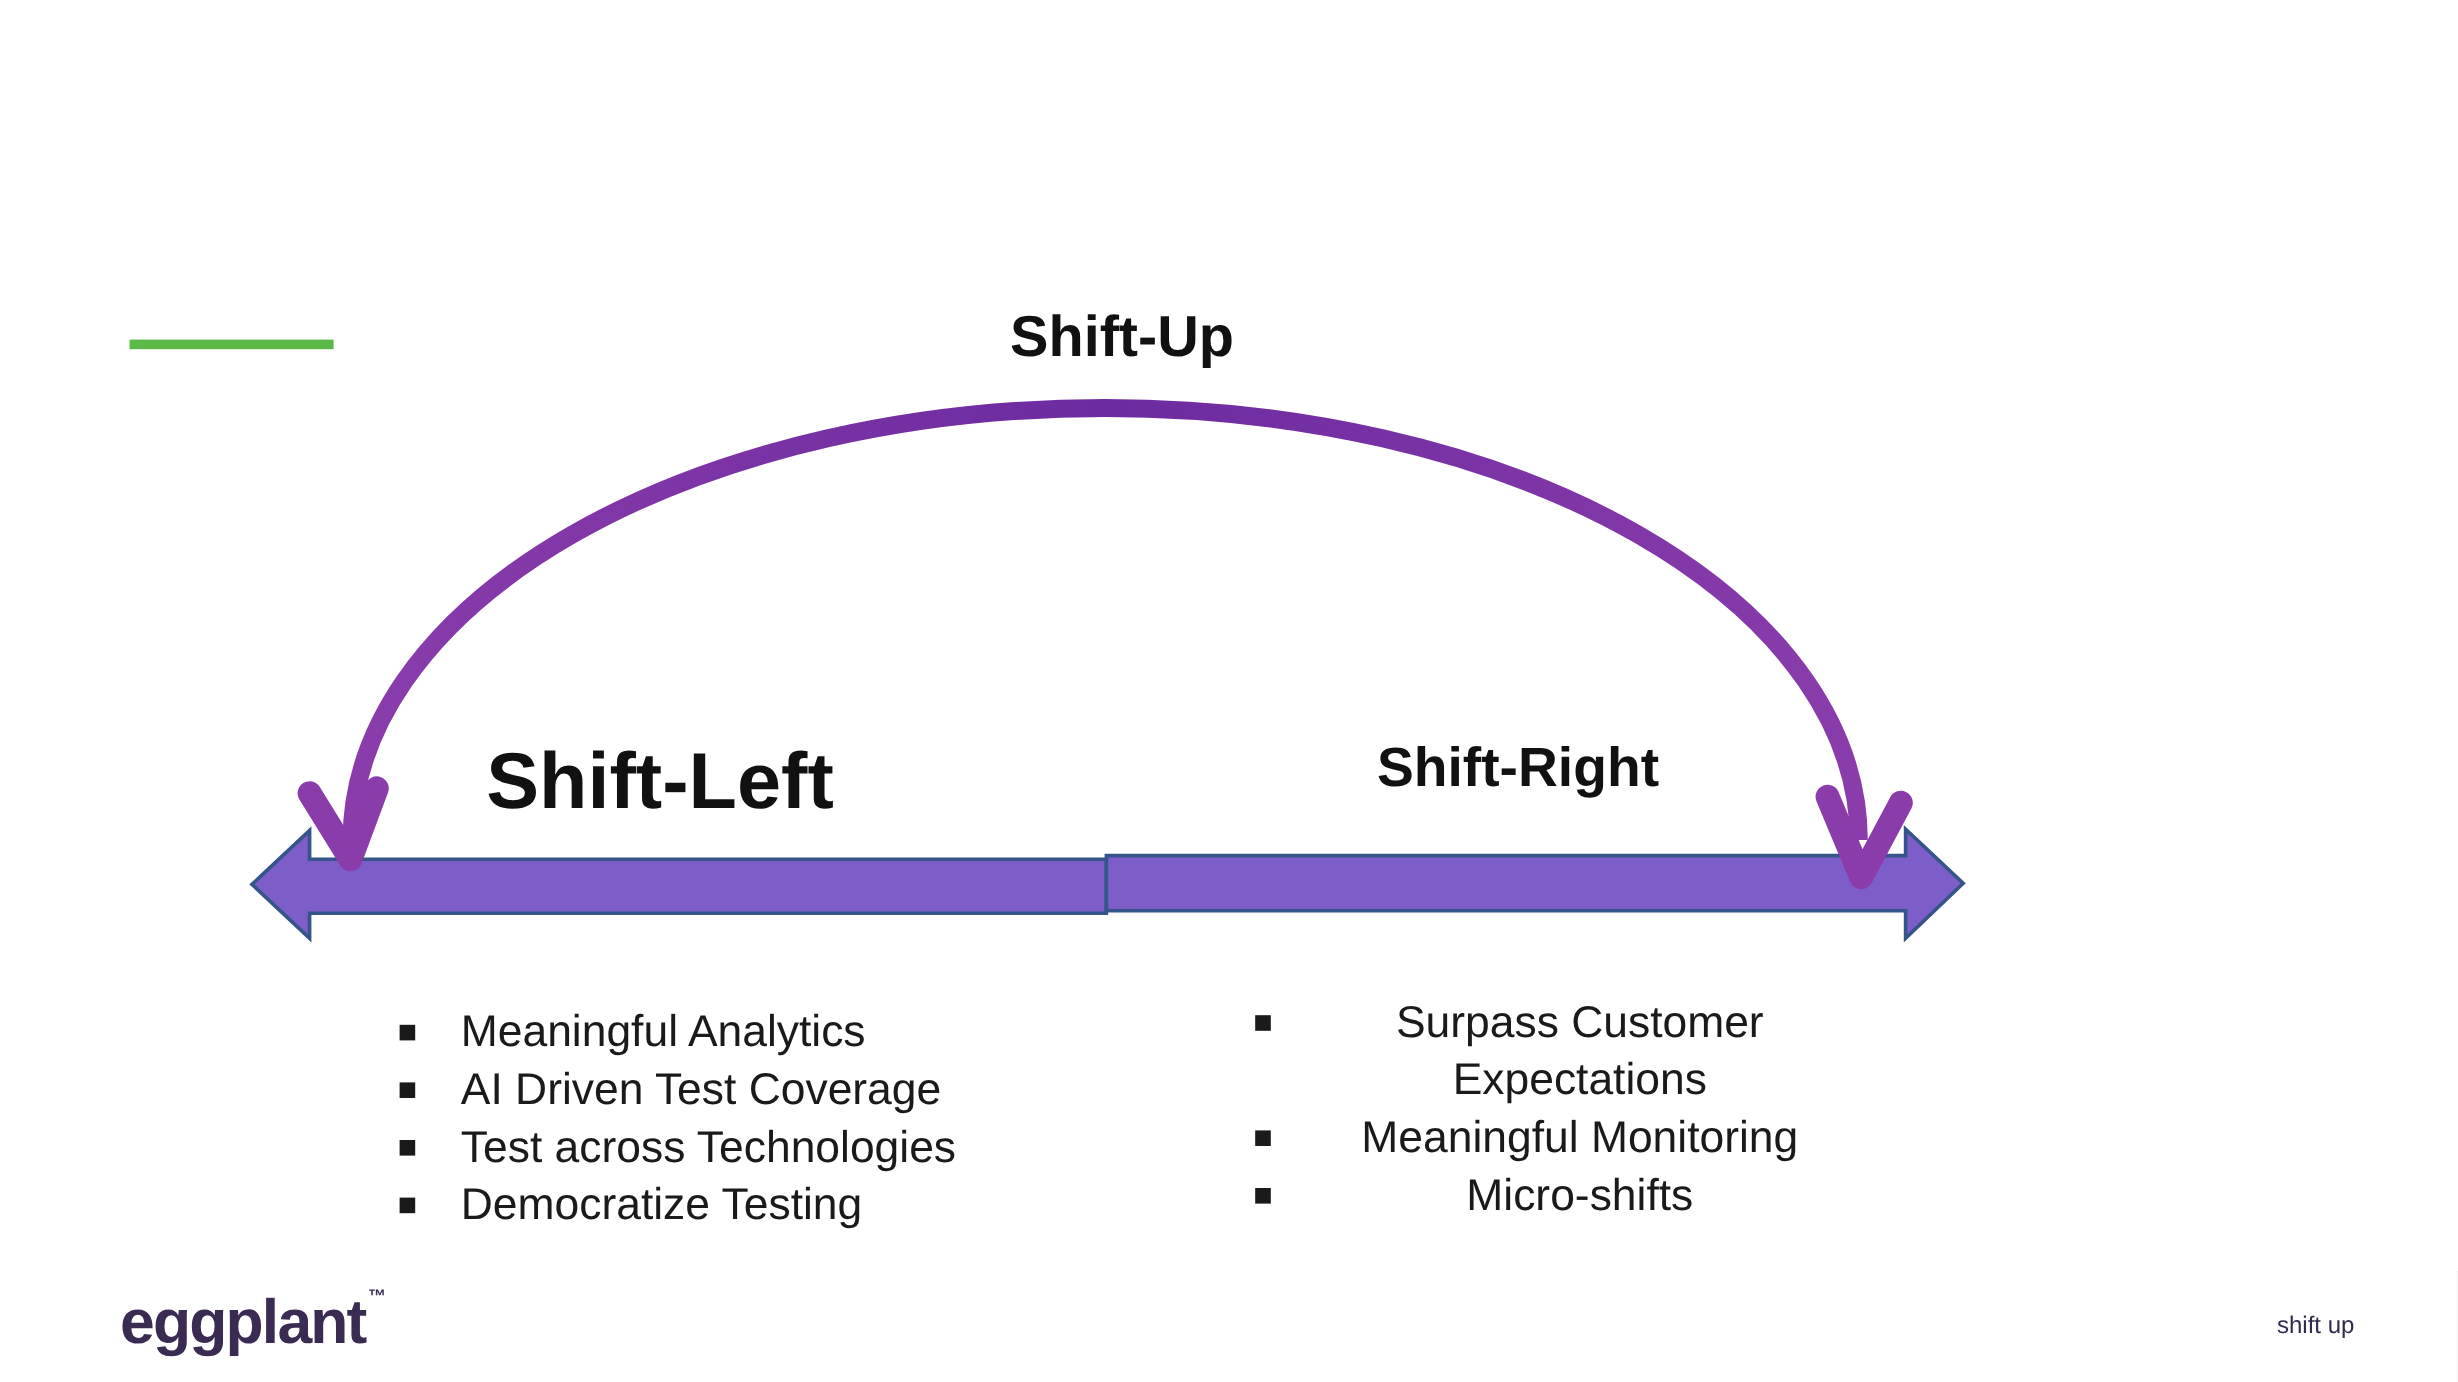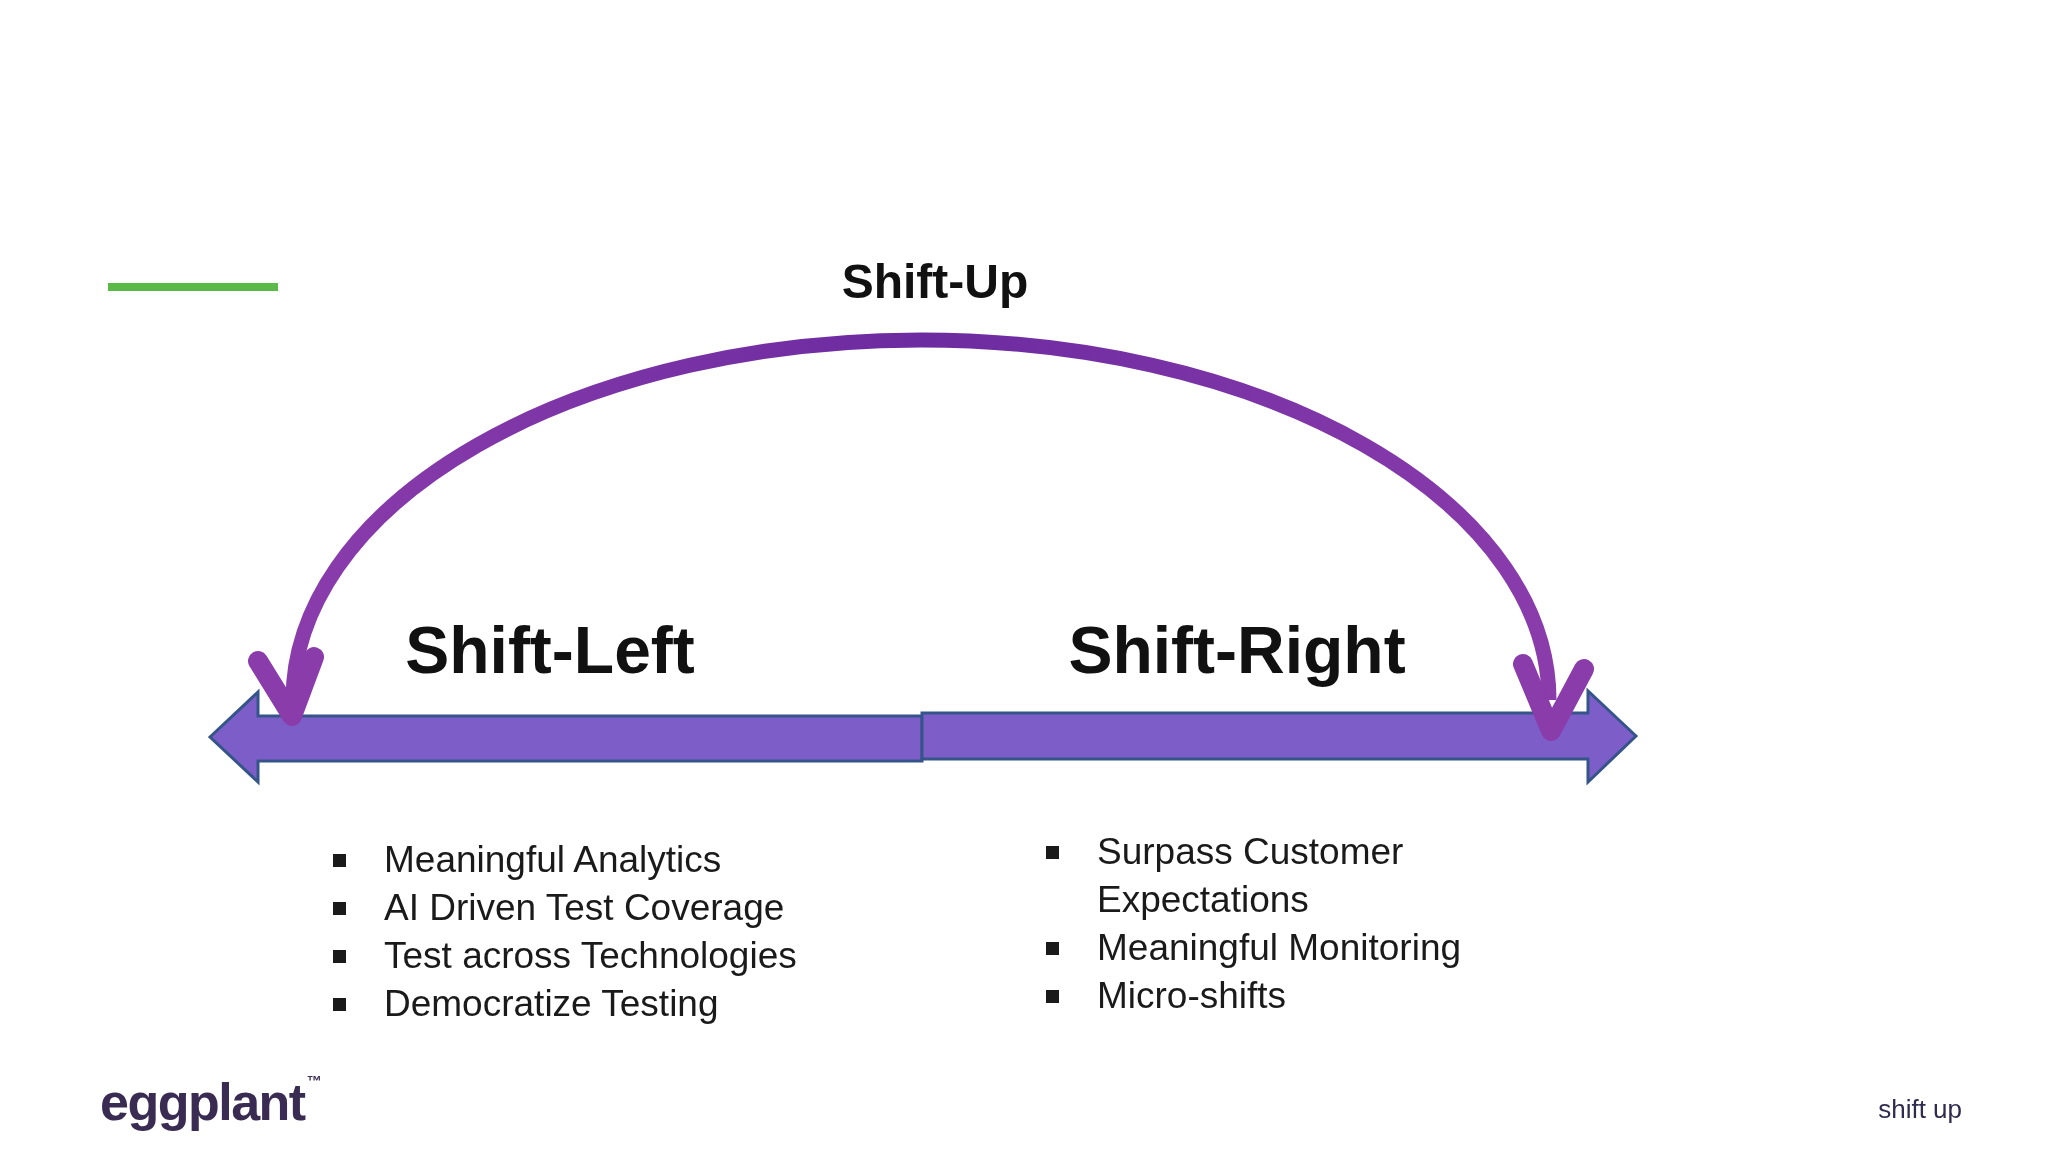--- a/index.html
+++ b/index.html
@@ -24,21 +24,21 @@
     background:var(--underline,#5BBA47);
   }
   
   .diagram-label{
     position:absolute;
     font-weight:700;color:var(--label_text,#111111);
     text-align:center;white-space:nowrap;
   }
   .lbl-up{left:580px;top:254px;width:710px;font-size:48px;}
   .lbl-left{left:195px;top:612px;width:710px;font-size:66px;text-align:center;}
-  .lbl-right{left:882px;top:612px;width:710px;font-size:66px;}
+  .lbl-right{left:910px;top:612px;width:710px;font-size:46px;}
   
   .diagram{position:absolute;left:0;top:0;width:2048px;height:1152px;}
   .bar{
     fill:var(--bar_fill,#7D5EC8);
     stroke:var(--bar_stroke,#35548A);
     stroke-width:3;
     stroke-linejoin:miter;
   }
   .arc{
     fill:none;
@@ -50,42 +50,42 @@
     stroke:var(--arc_edge,#8A3CAB);
     stroke-width:20;
     stroke-linecap:round;
     stroke-linejoin:round;
   }
   .stop-edge{stop-color:var(--arc_edge,#8A3CAB);}
   .stop-mid{stop-color:var(--arc_mid,#6C2BA0);}
   
   .bullet-list{position:absolute;color:var(--text,#1A1A1A);font-size:37px;line-height:48px;}
   .list-left{left:333px;top:836px;width:620px;}
-  .list-right{left:1046px;top:828px;width:490px;}
+  .list-right{left:1046px;top:828px;width:490px;text-align:center;}
   .bullet-item{display:flex;align-items:flex-start;}
   .sq{
     flex:0 0 auto;
     width:13px;height:13px;margin:18px 38px 0 0;
     background:var(--text,#1A1A1A);
   }
   .bt{flex:1 1 auto;}
   
   .logo{
     position:absolute;left:100px;top:1072px;
     font-size:52px;font-weight:700;letter-spacing:-1.5px;
     color:var(--logo,#3A2B52);
     white-space:nowrap;
   }
   .logo .tm{
     font-size:15px;font-weight:700;letter-spacing:0;
     vertical-align:34px;margin-left:2px;
   }
   .footer-note{
     position:absolute;right:86px;top:1094px;
-    font-size:26px;color:var(--footer,#2F2B4E);
+    font-size:20px;color:var(--footer,#2F2B4E);
     white-space:nowrap;
     margin-left:32px;
   }
 </style>
 </head>
 <body>
 
 <div class="slide">
 
   <div class="title-underline"></div>

